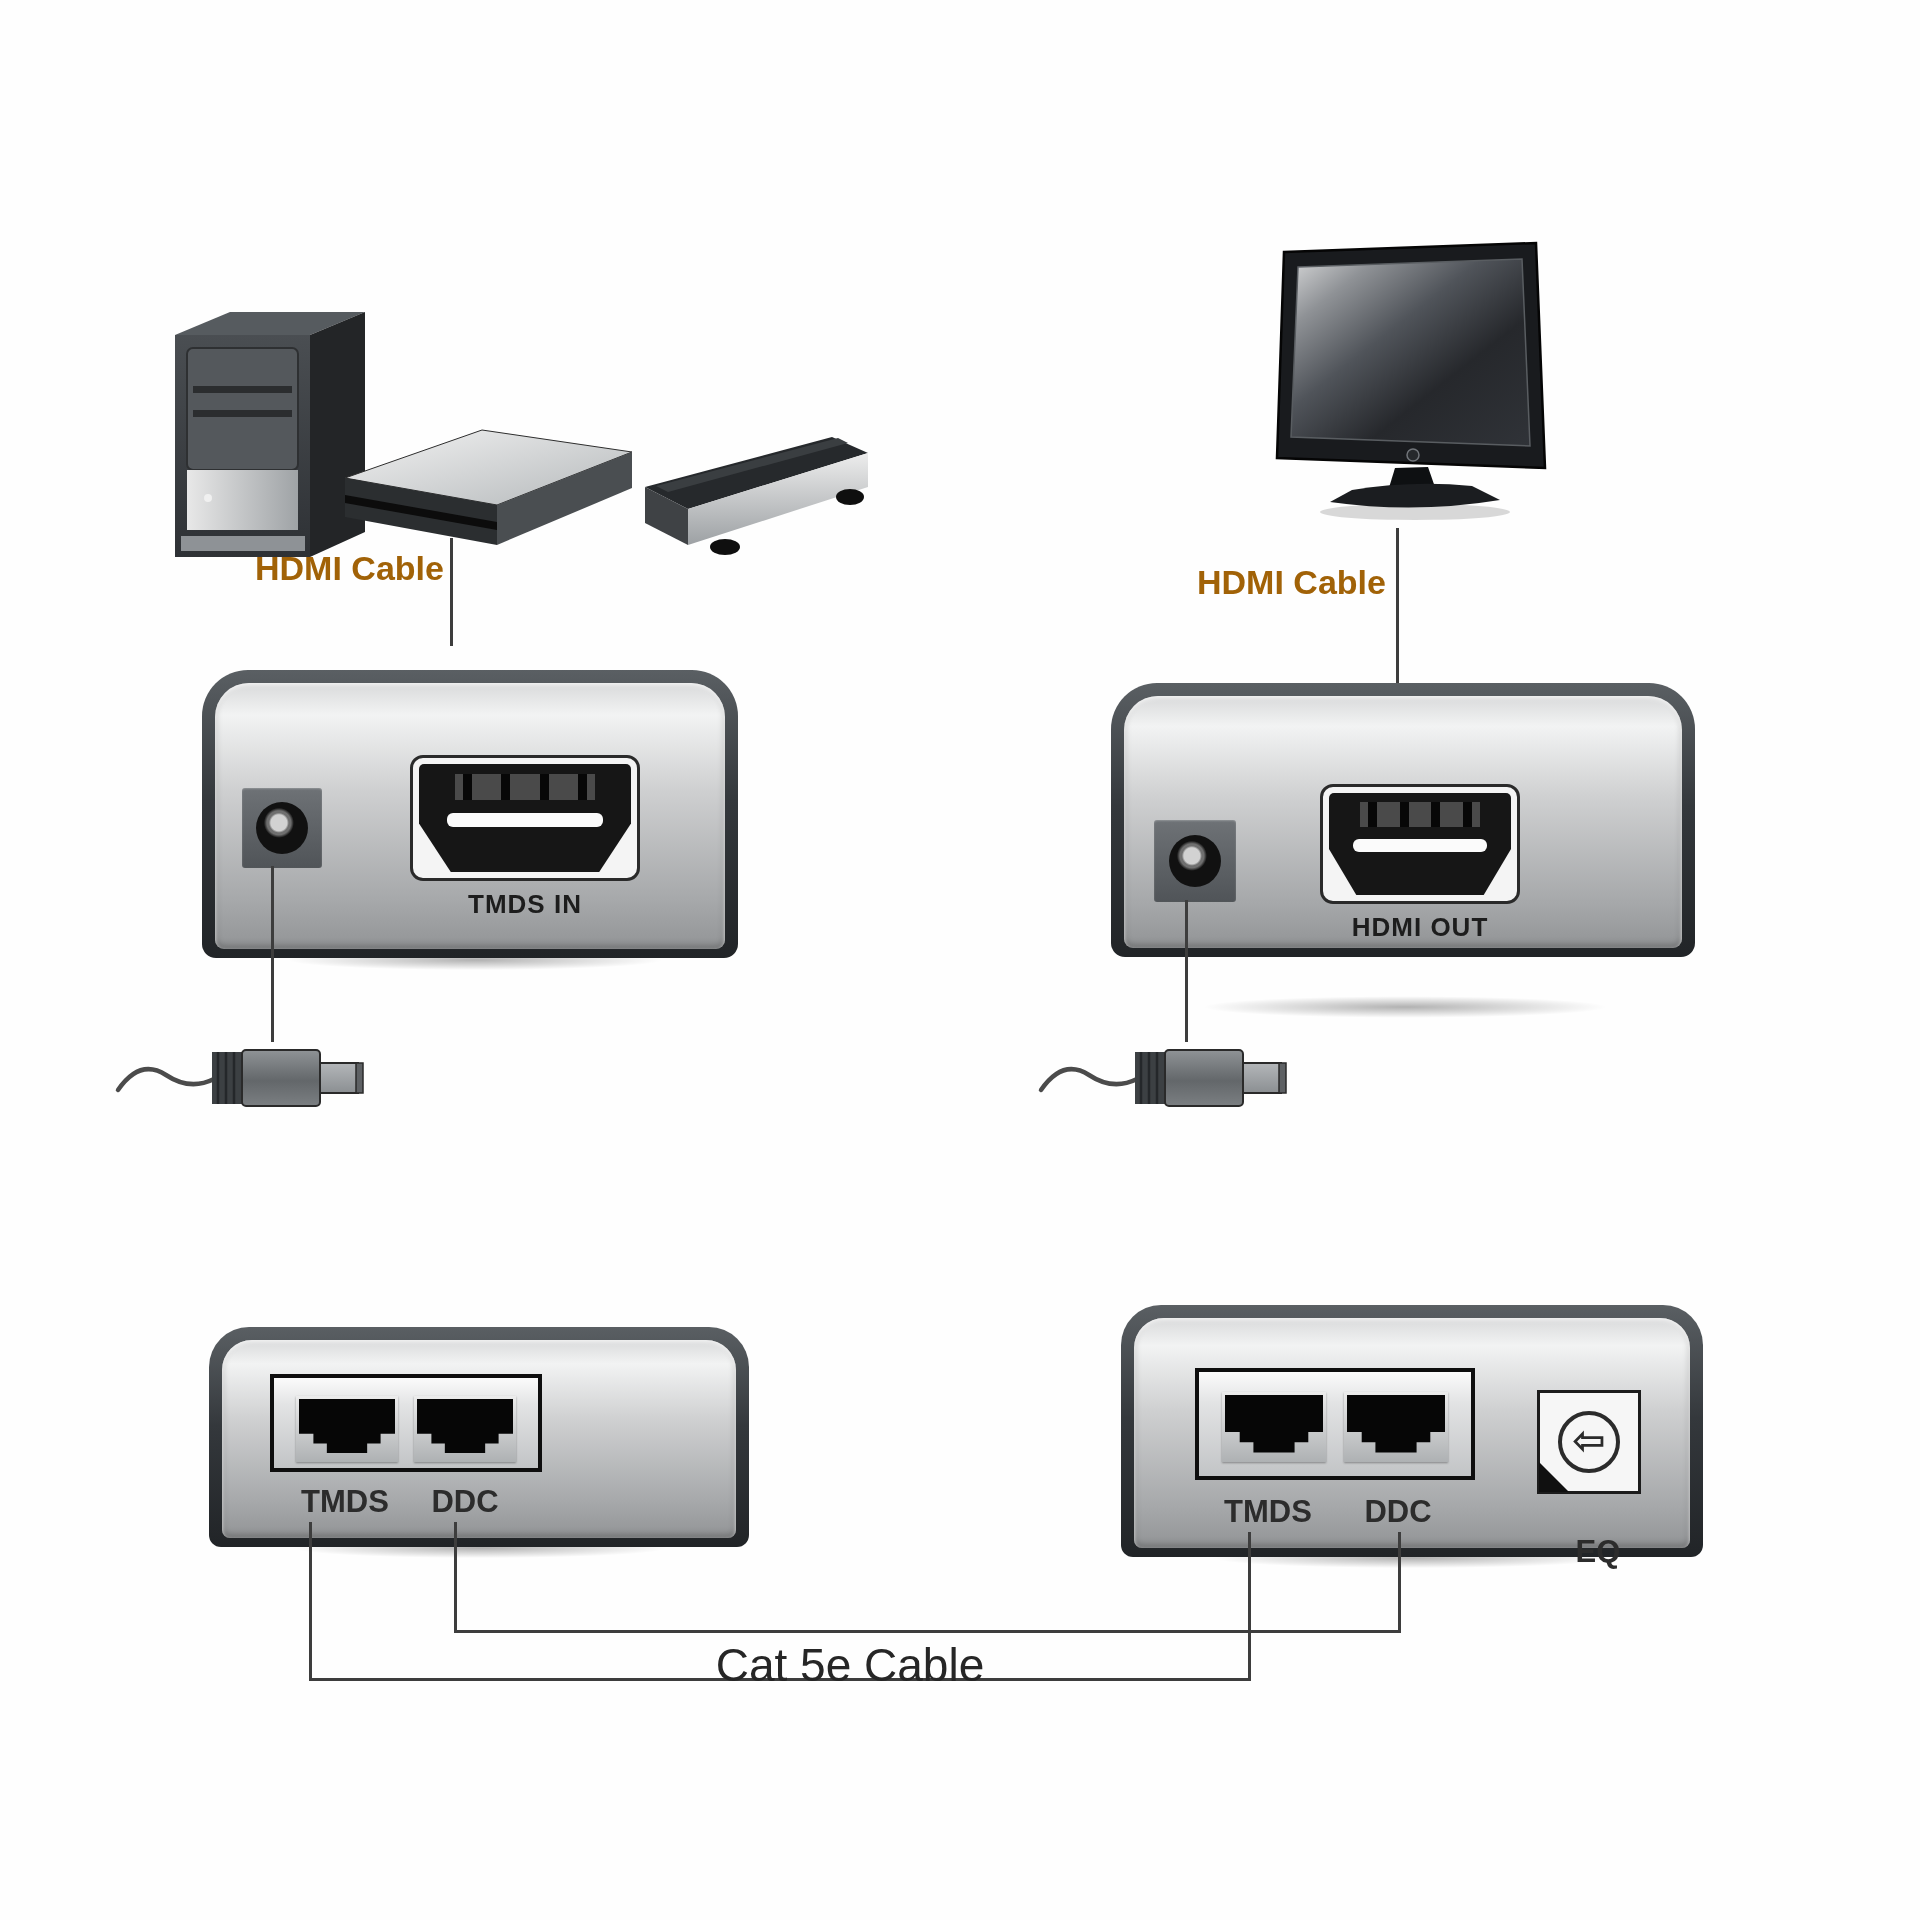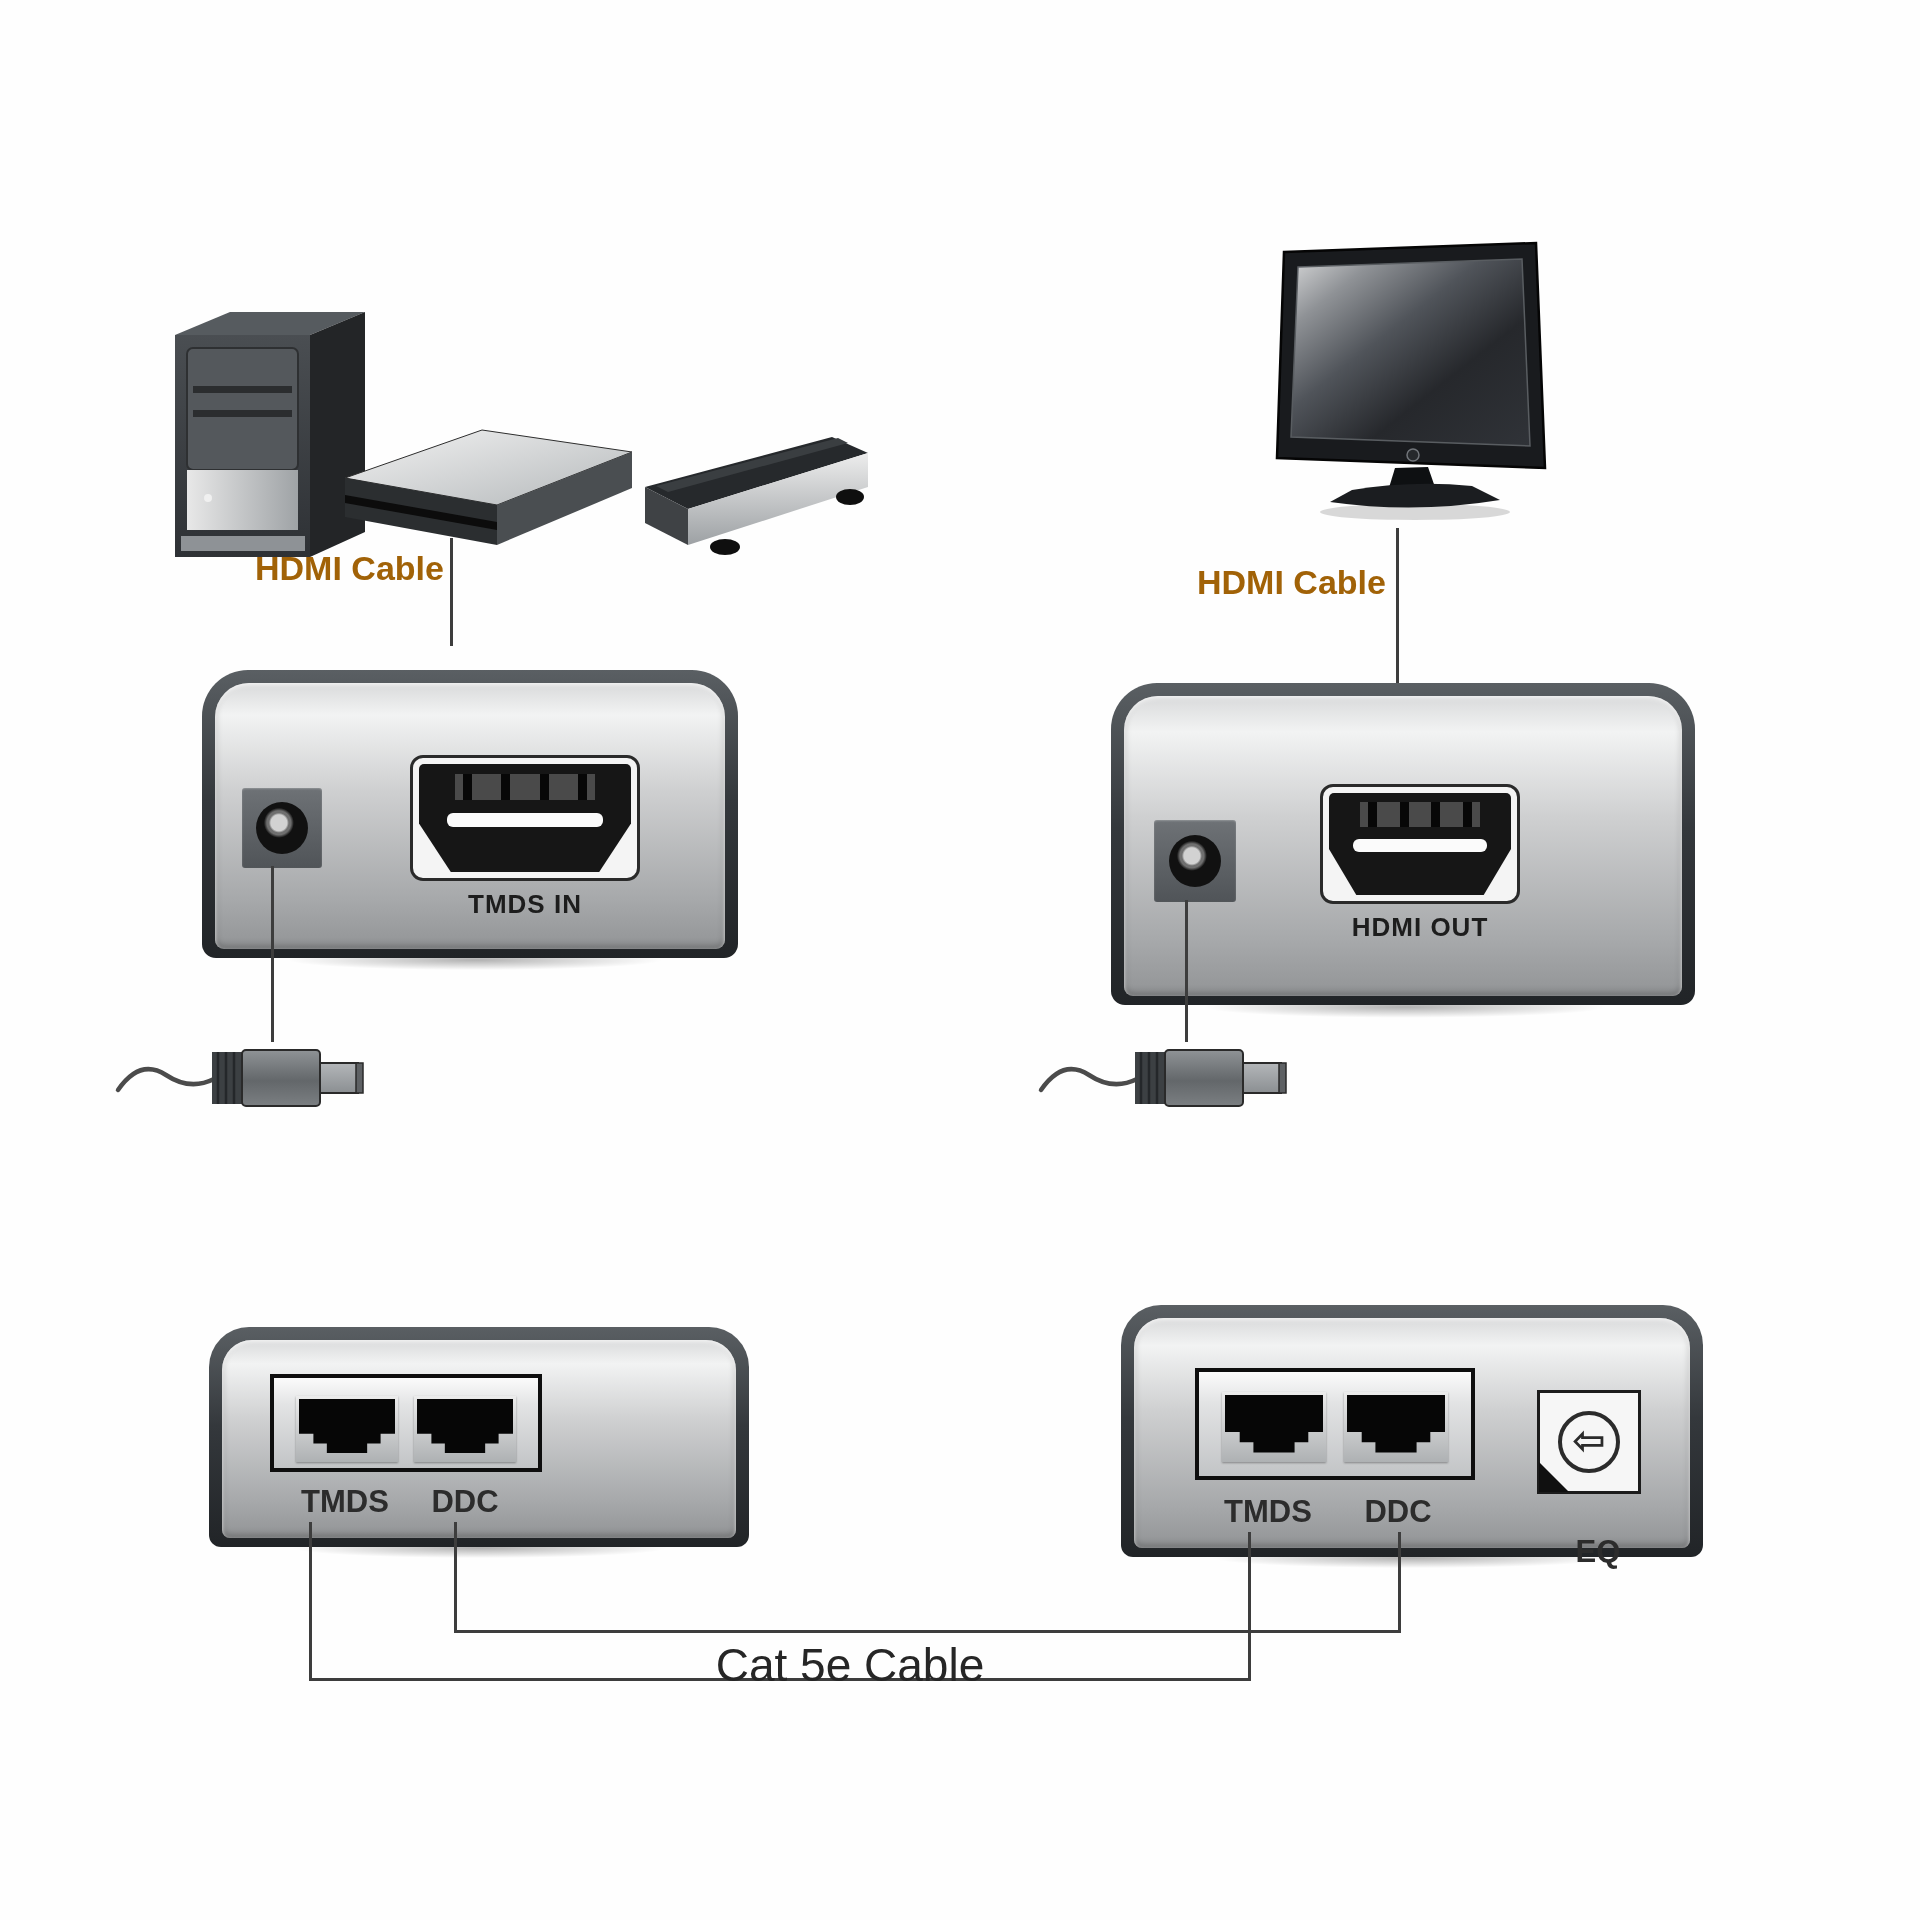--- a/index.html
+++ b/index.html
@@ -177,21 +177,21 @@
               <i></i>
               <i></i>
             </div>
           <div class="hdmi-slot"></div>
         </div>
       </div>
       <div class="hdmi-label" style="left:195px;top:206px;width:230px;">TMDS IN</div>
     </div>
   </div>
 
-  <div class="ext-device" style="left:1111px;top:683px;width:584px;height:322px;">
+  <div class="ext-device" style="left:1111px;top:683px;width:584px;height:274px;">
     <div class="ext-body">
       <div class="dc-jack" style="left:30px;top:124px;width:82px;height:82px;">
         <div class="dc-hole"></div>
       </div>
       <div class="hdmi-port" style="left:196px;top:88px;width:200px;height:120px;">
         <div class="hdmi-black">
           <div class="hdmi-ticks">
               <i></i>
               <i></i>
               <i></i>

